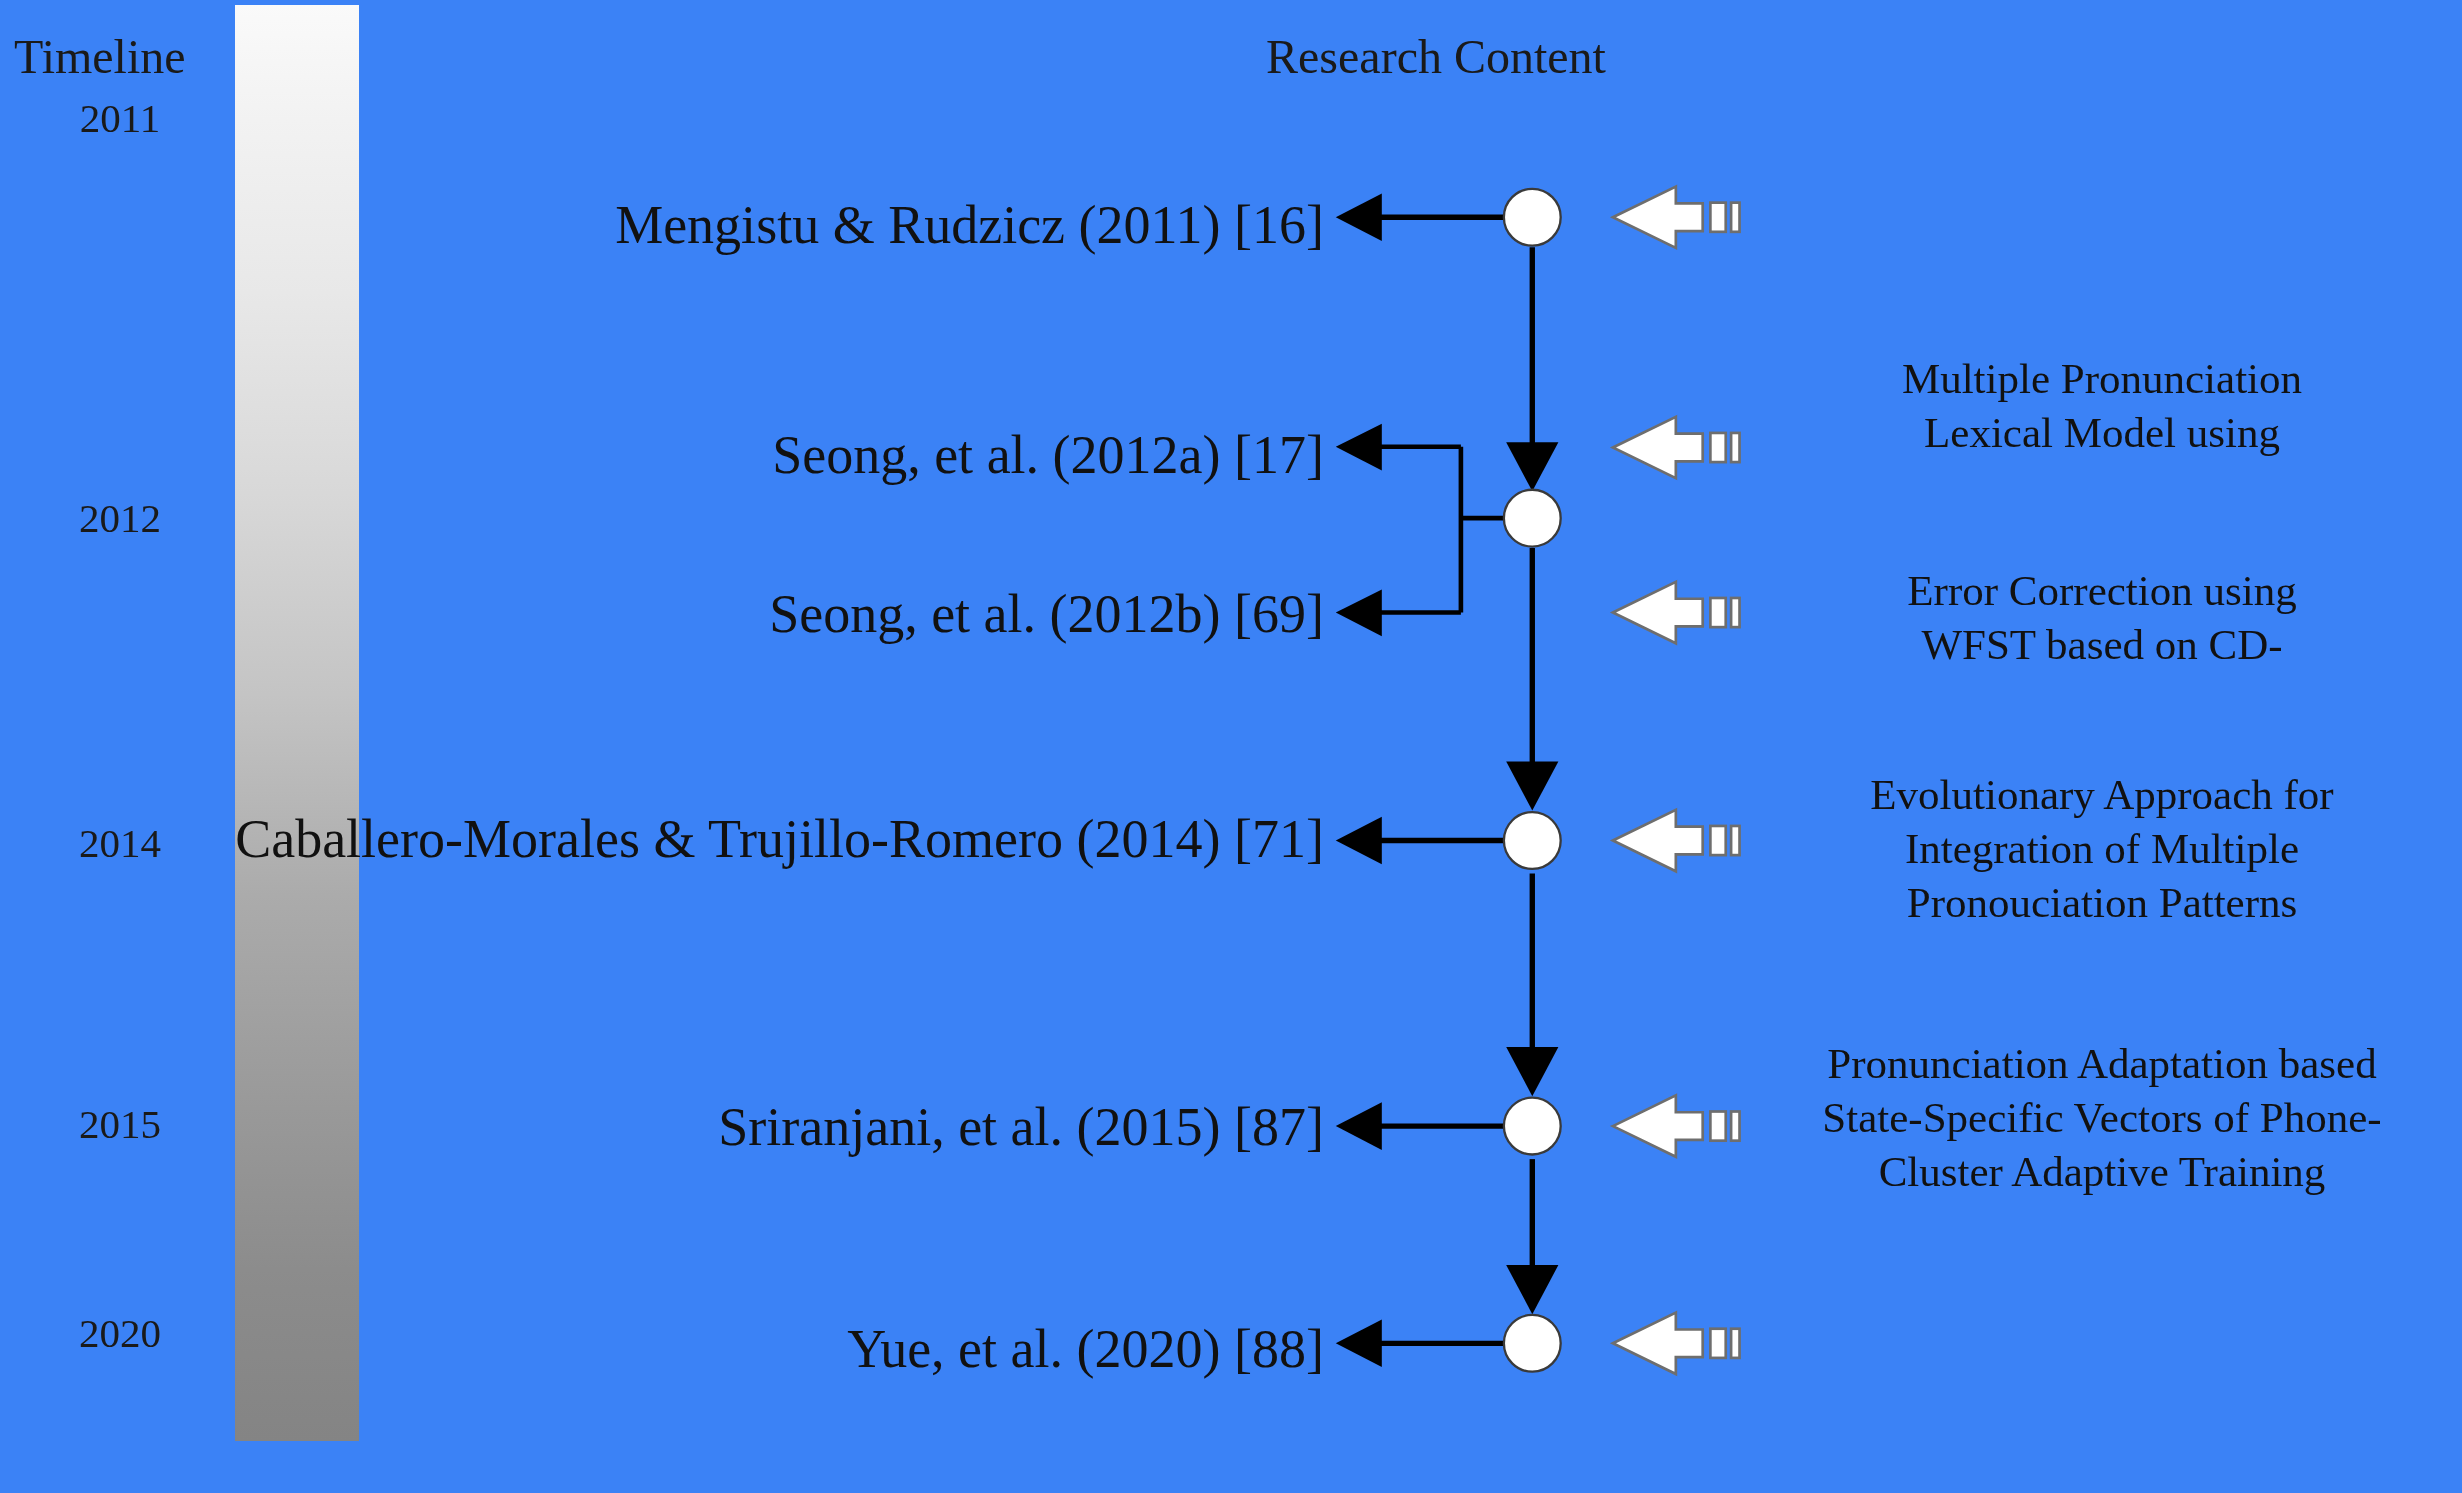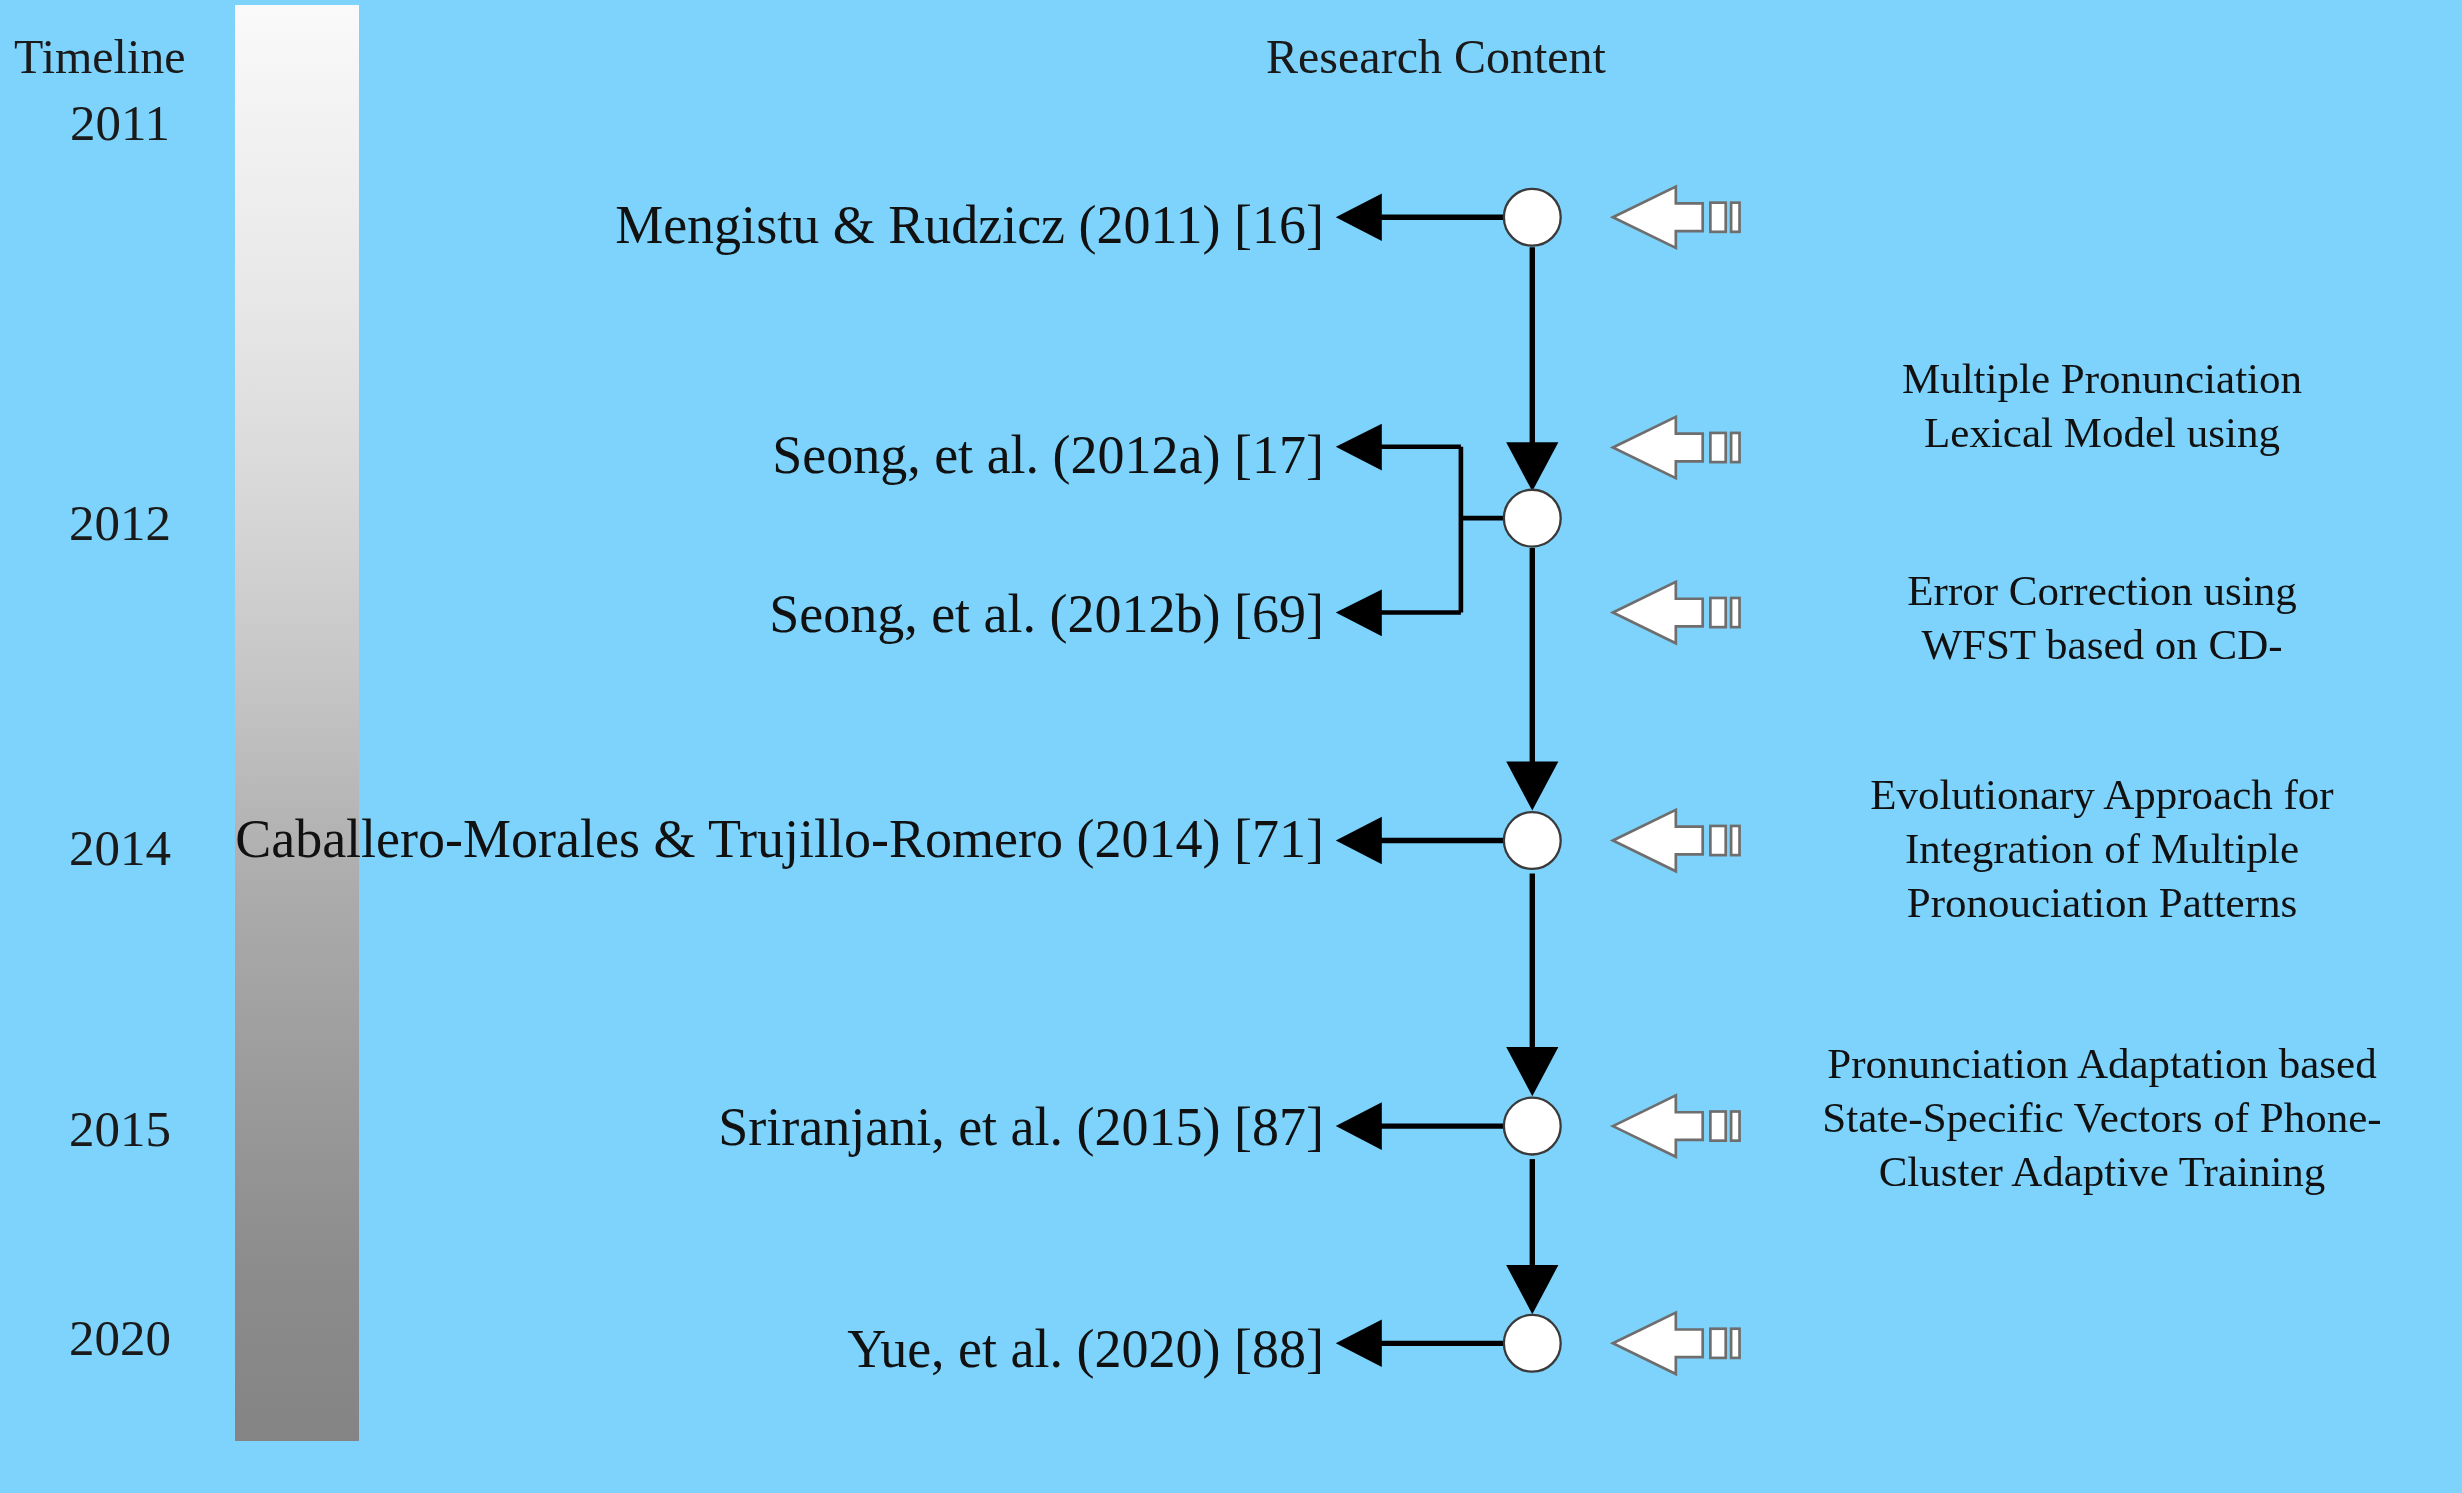--- a/index.html
+++ b/index.html
@@ -4,21 +4,21 @@
 <style>
   html, body {
     margin: 0;
     padding: 0;
     background: #ffffff;
   }
   #page {
     position: relative;
     width: 2462px;
     height: 1493px;
-    background: #7dd3fc;
+    background: #3b82f6;
     font-family: "Liberation Serif", "DejaVu Serif", serif;
     color: #000000;
     overflow: hidden;
   }
 
   
   .hdr {
     position: absolute;
     font-size: 48px;
     line-height: 1.05;
@@ -46,21 +46,21 @@
         #8c8c8c 88%,
         #848484 100%);
   }
 
   
   .year {
     position: absolute;
     left: 28px;
     width: 184px;
     text-align: center;
-    font-size: 51px;
+    font-size: 41px;
     line-height: 1;
     color: #1a1a1a;
     white-space: nowrap;
   }
 
   
   .citation {
     position: absolute;
     right: 1138px;               
     text-align: right;

